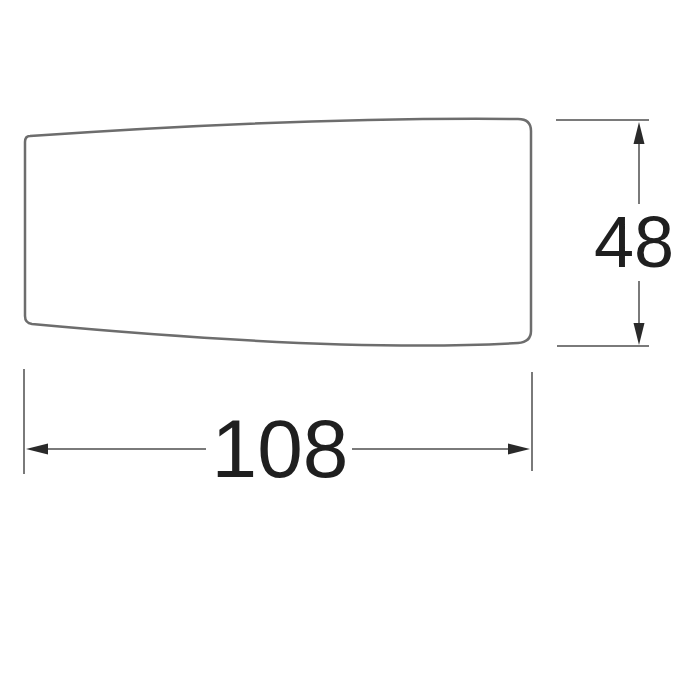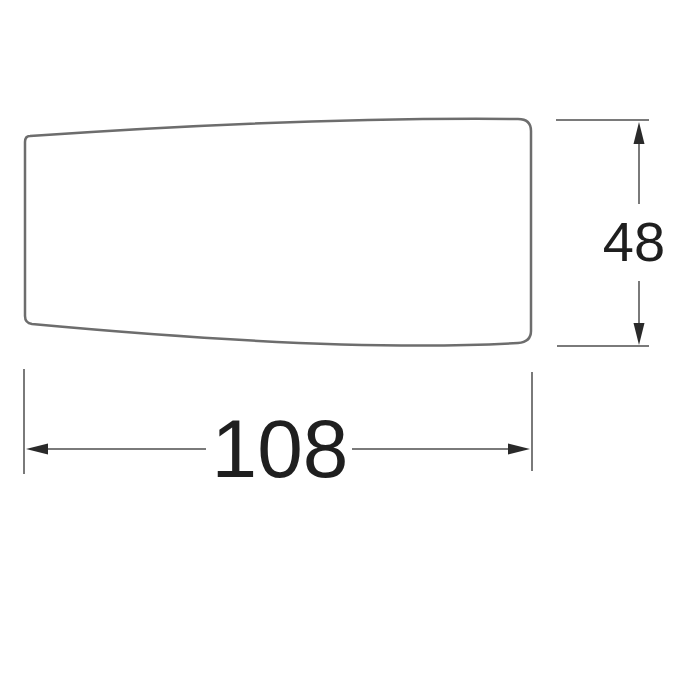--- a/index.html
+++ b/index.html
@@ -28,21 +28,21 @@
     transform: translate(-50%, -50%);
     color: #1f1f1f;
     line-height: 1;
     white-space: nowrap;
     letter-spacing: 0;
     user-select: none;
   }
   .dim-48 {
     left: 634px;
     top: 242px;
-    font-size: 56px;
+    font-size: 72px;
   }
   .dim-108 {
     left: 280px;
     top: 449px;
     font-size: 82px;
     text-align: center;
   }
   .caption-height {
     left: 303px;
     top: 559px;

